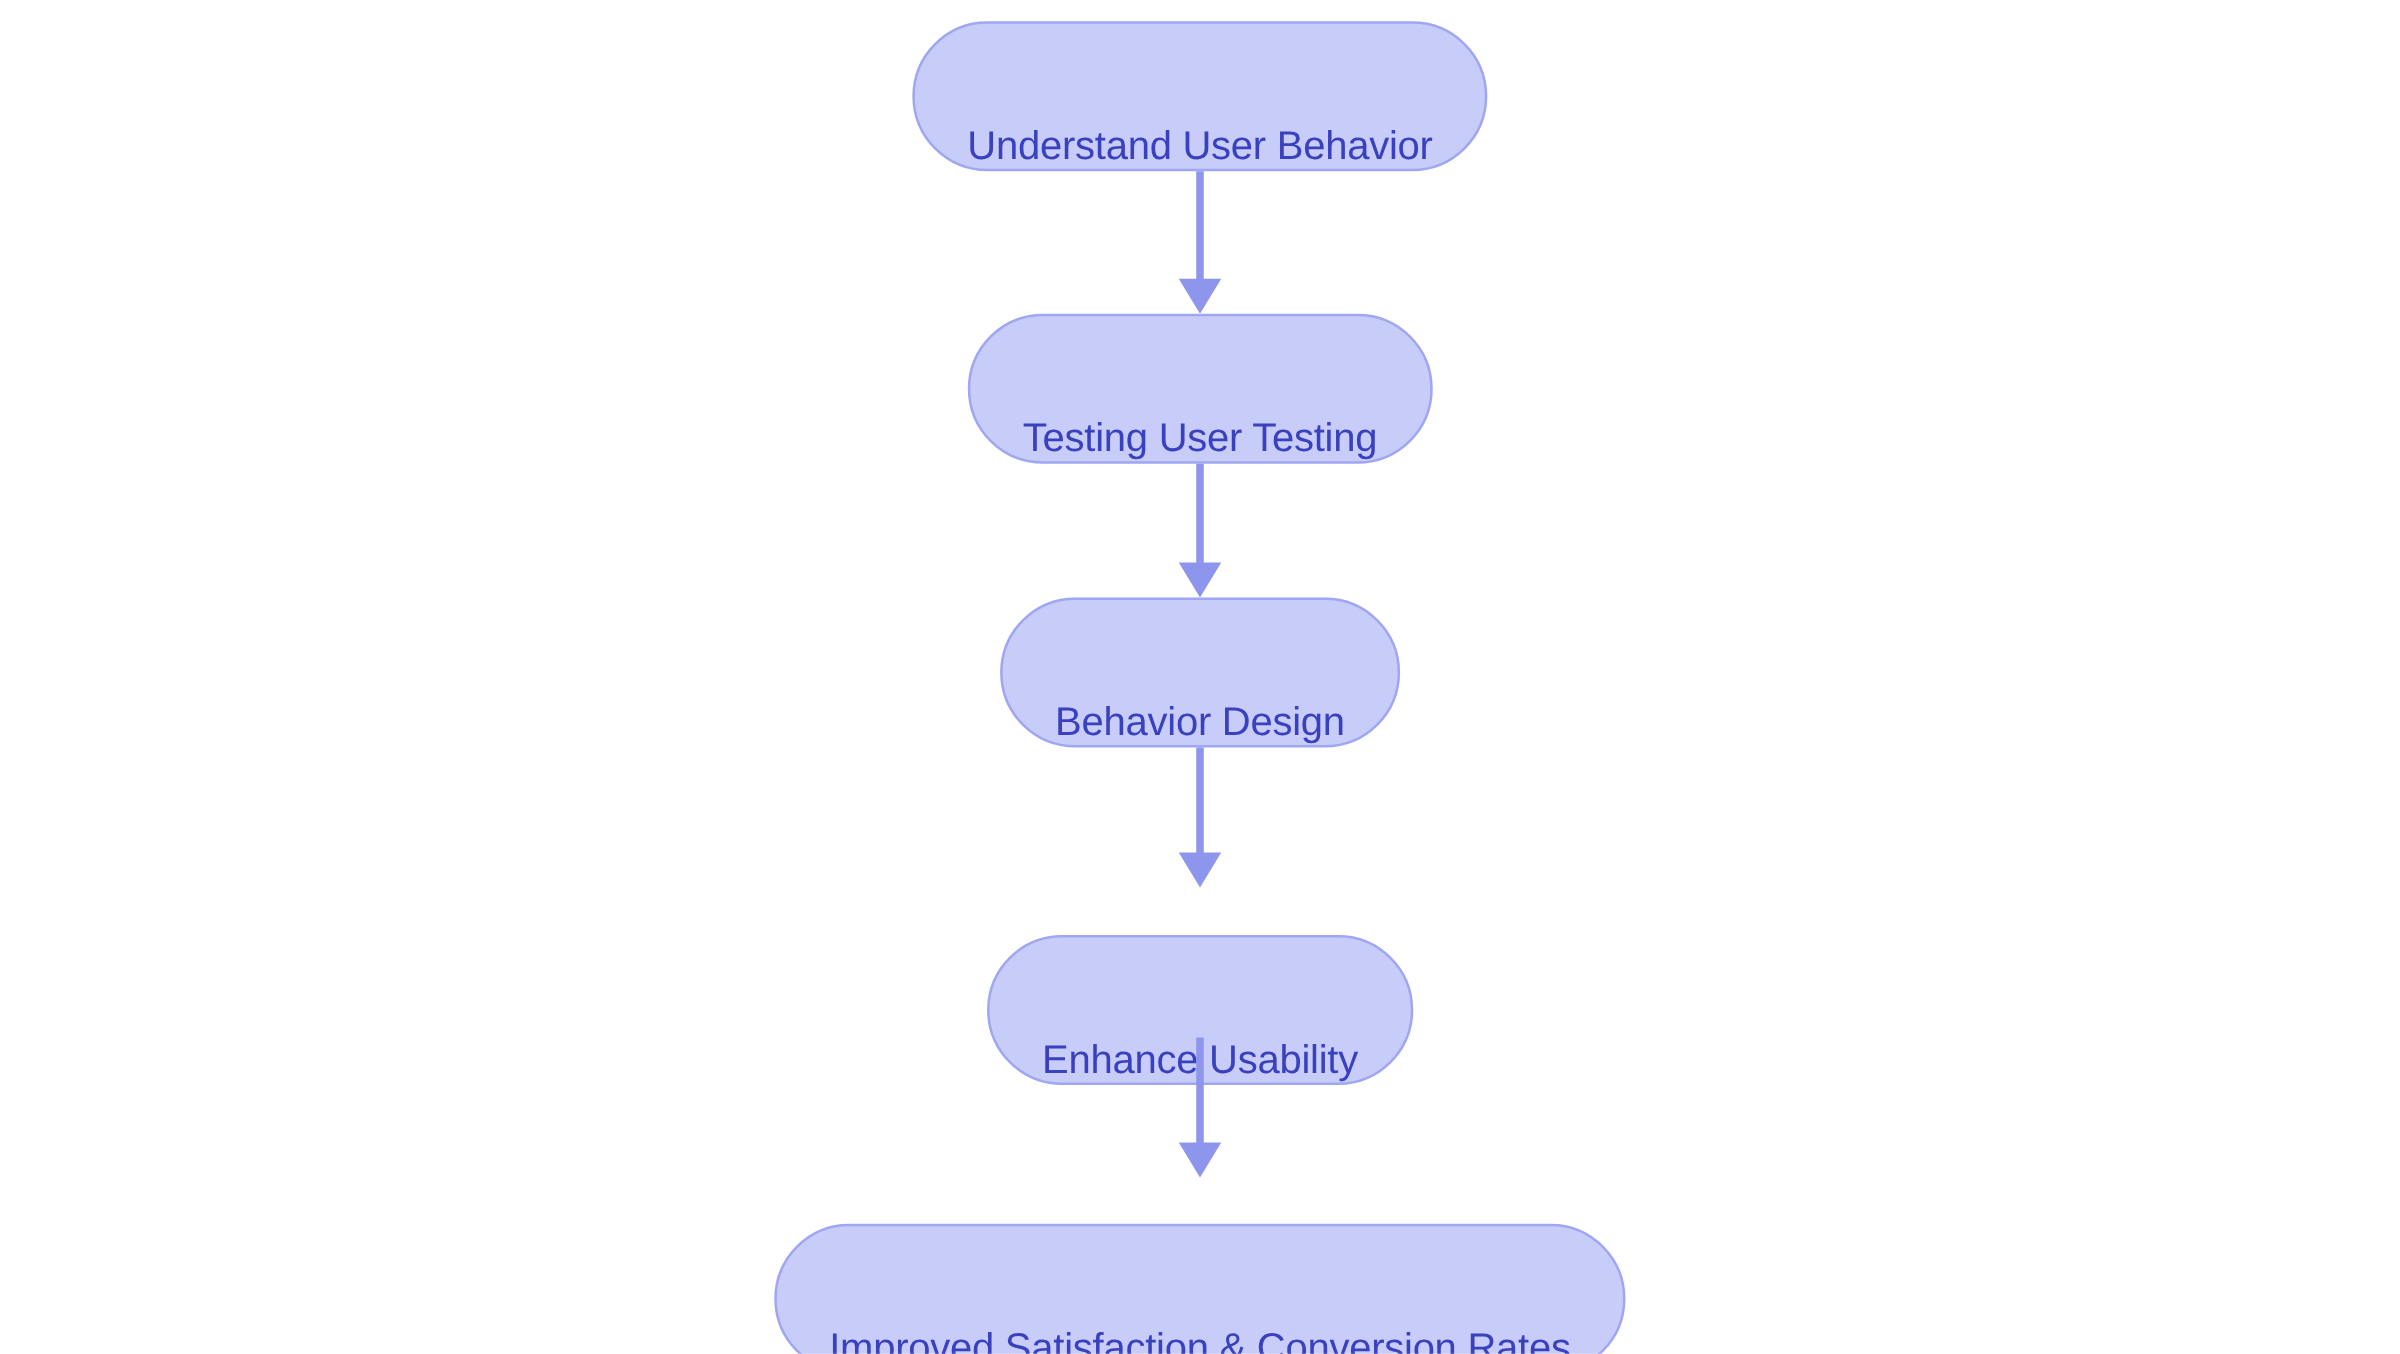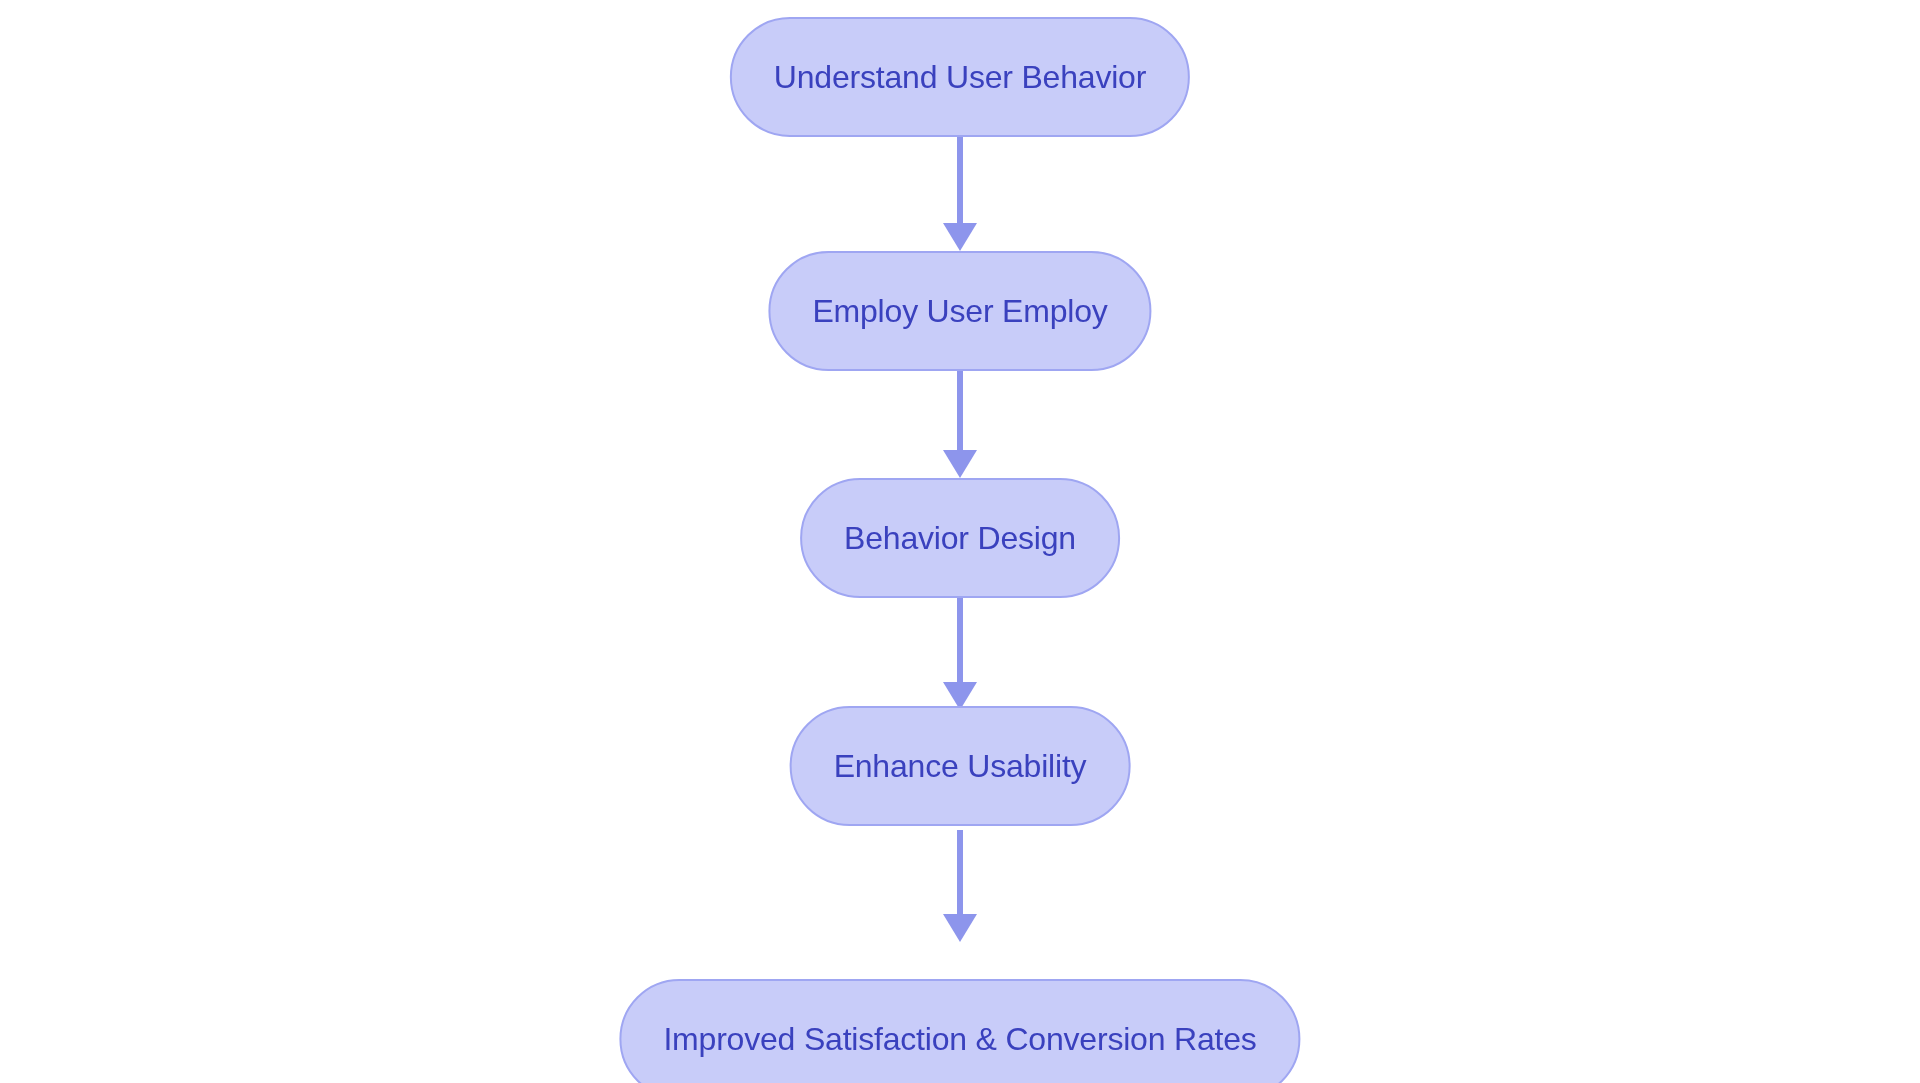--- a/index.html
+++ b/index.html
@@ -21,32 +21,32 @@
   .node {
     position: absolute;
     left: 50%;
     transform: translateX(-50%);
     height: 120px;
     border-radius: 60px;
     background: var(--node-fill, #C8CCF9);
     border: 2px solid var(--node-border, #9FA6F2);
     color: var(--node-text, #3A41BE);
     display: flex;
-    align-items: center;
+    align-items: flex-end;
     justify-content: center;
     font-size: 32px;
     letter-spacing: -0.2px;
     padding: 0 42px;
     white-space: nowrap;
     box-sizing: border-box;
   }
   .node-1 { top: 17px; }
   .node-2 { top: 251px; }
   .node-3 { top: 478px; }
-  .node-4 { top: 706px; }
+  .node-4 { top: 748px; }
   .node-5 { top: 979px; }
 
   .arrow {
     position: absolute;
     left: 50%;
     transform: translateX(-50%);
     width: 34px;
   }
   .arrow-1 { top: 137px; height: 114px; }
   .arrow-2 { top: 371px; height: 107px; }
@@ -82,21 +82,21 @@
   <div class="node node-1">
     <span>Understand User Behavior</span>
   </div>
 
   <div class="arrow arrow-1">
     <div class="stem"></div>
     <div class="head"></div>
   </div>
 
   <div class="node node-2">
-    <span>Employ User Employ</span>
+    <span>Testing User Testing</span>
   </div>
 
   <div class="arrow arrow-2">
     <div class="stem"></div>
     <div class="head"></div>
   </div>
 
   <div class="node node-3">
     <span>Behavior Design</span>
   </div>

